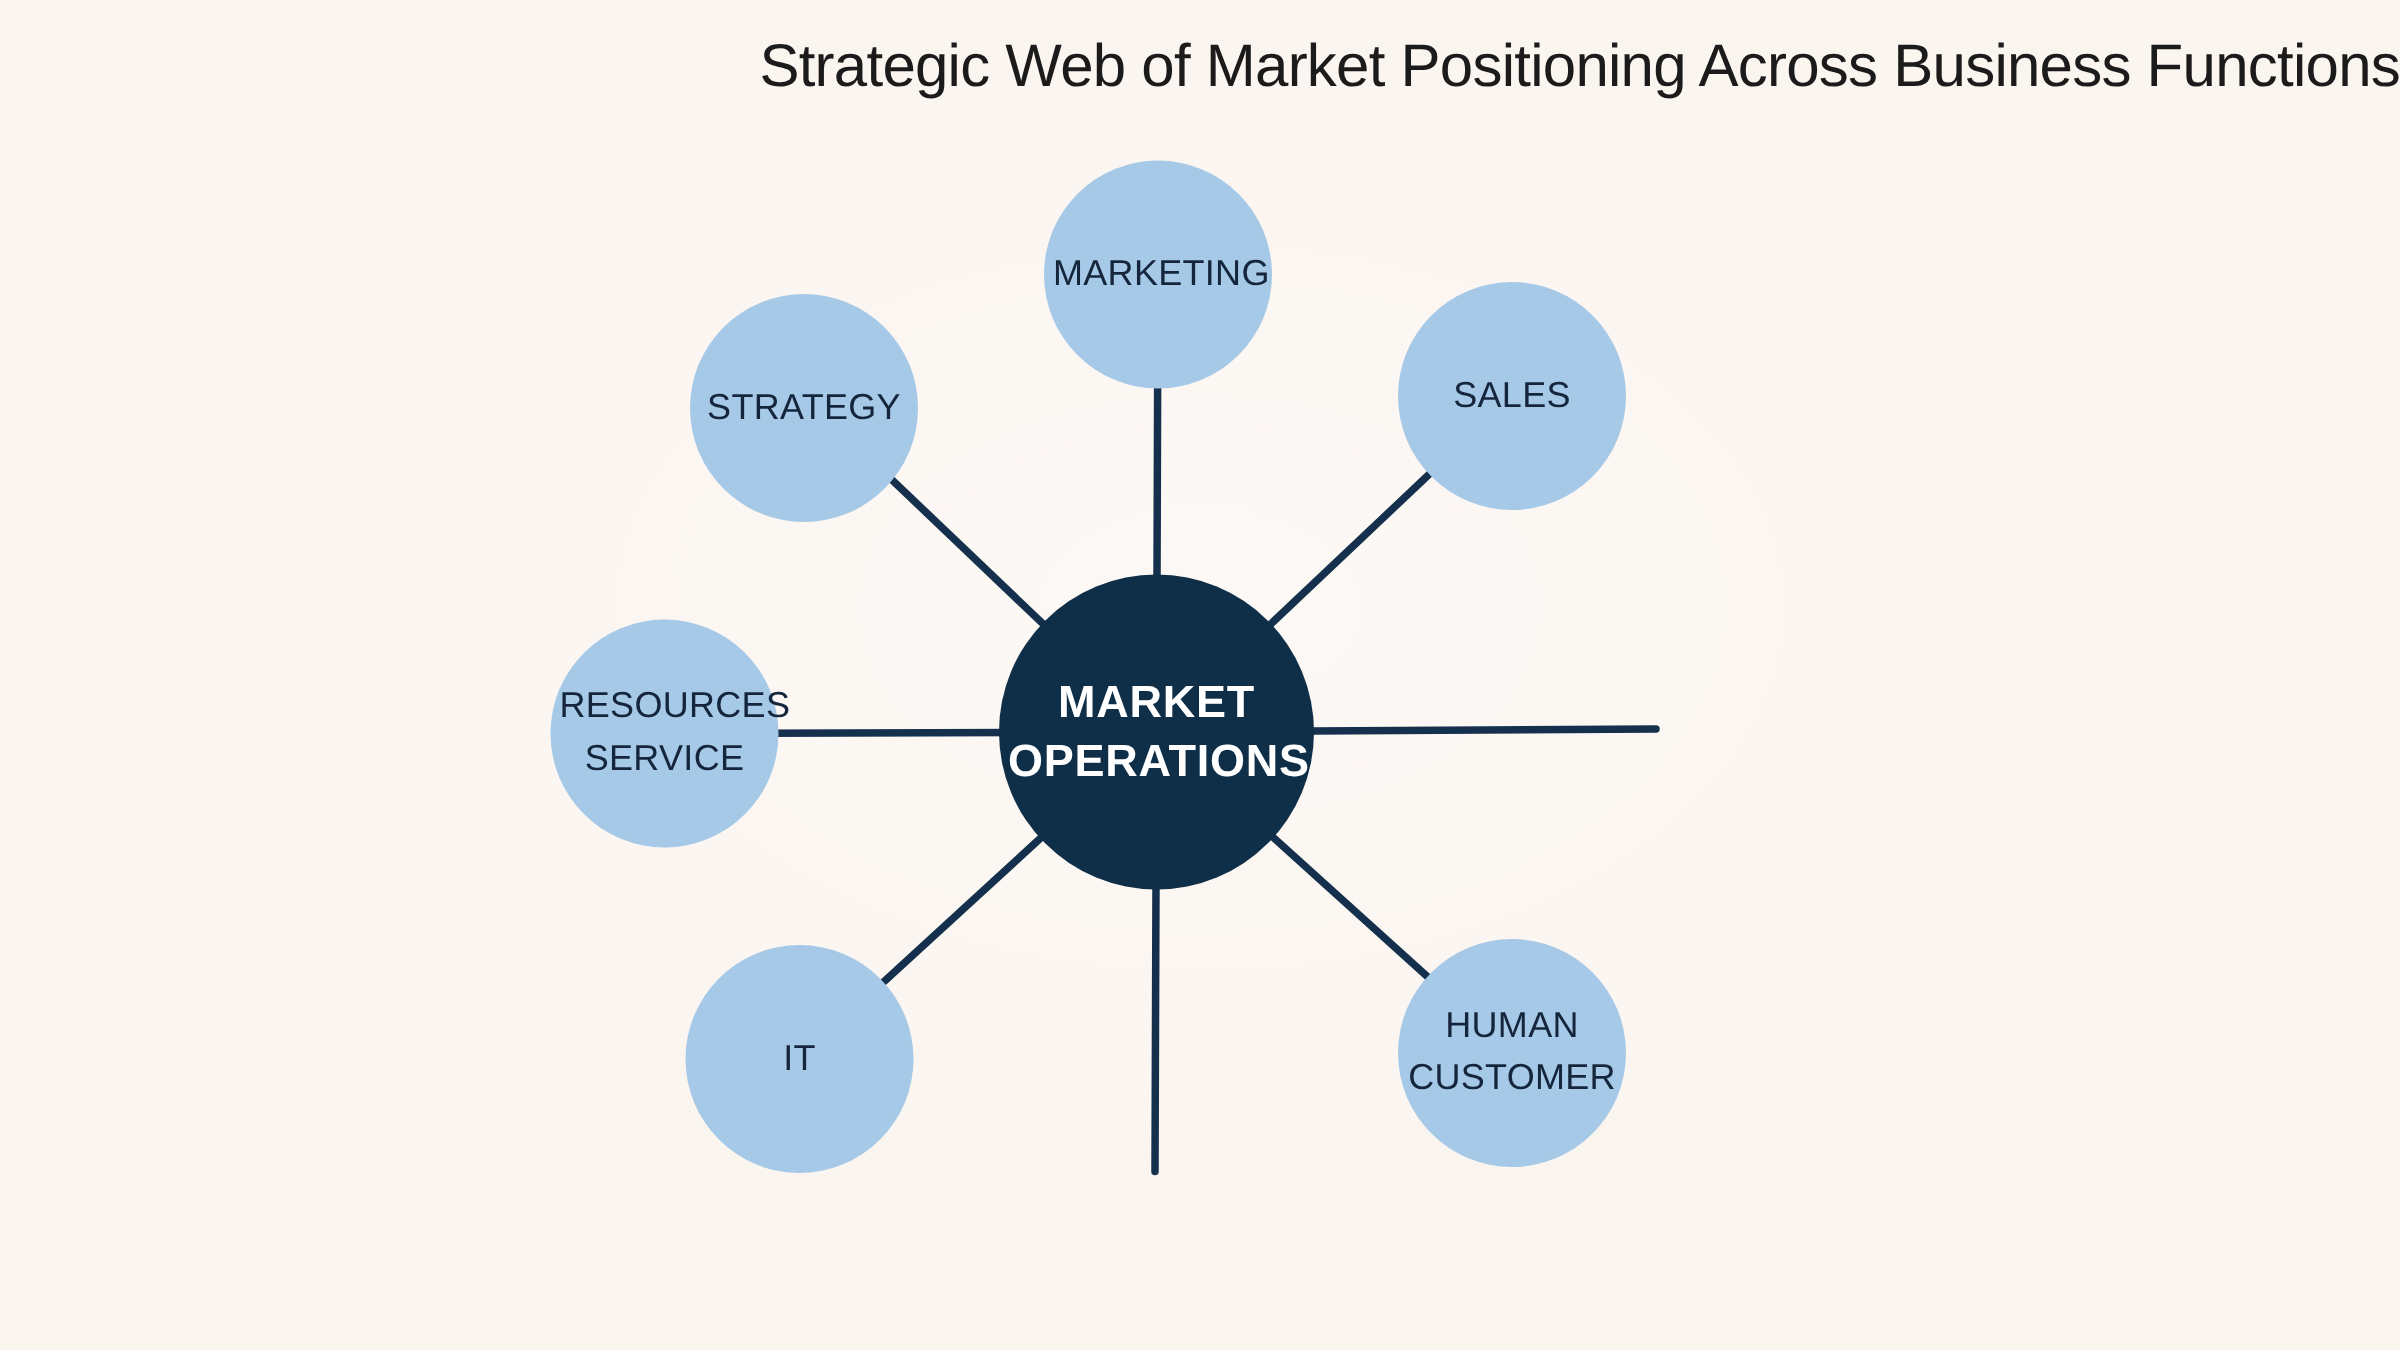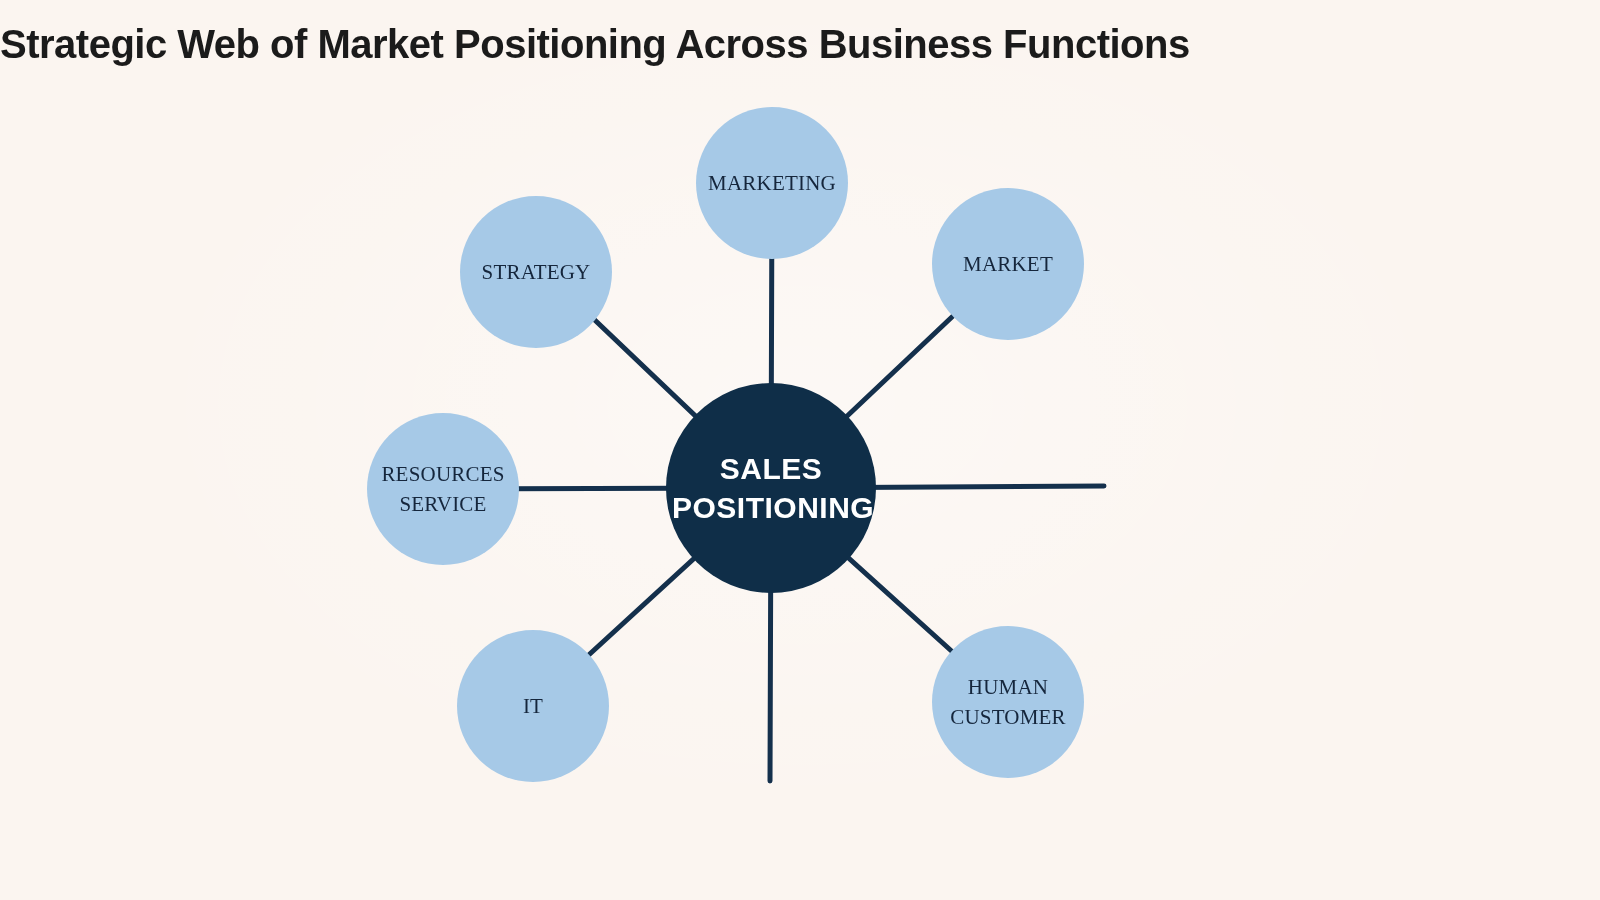--- a/index.html
+++ b/index.html
@@ -22,23 +22,23 @@
     background:
       radial-gradient(ellipse at 50% 45%, rgba(255,255,255,0.35) 0%, rgba(255,255,255,0) 60%),
       var(--background);
   }
 
   .diagram-title {
     position: absolute;
     top: 22px;
     left: 0;
     width: 100%;
-    text-align: left;
+    text-align: right;
     font-size: 40px;
-    font-weight: 700;
+    font-weight: 400;
     letter-spacing: -0.5px;
     color: var(--title-text);
   }
 
   .connectors {
     position: absolute;
     left: 0; top: 0;
     width: 1600px;
     height: 900px;
     z-index: 1;
@@ -58,26 +58,25 @@
     text-align: center;
     z-index: 2;
   }
   .satellite {
     width: 152px;
     height: 152px;
     background: var(--node-fill);
   }
   .satellite .node-label {
     width: 140px;
-    font-size: 21px;
+    font-size: 24px;
     font-weight: 500;
     line-height: 1.45;
     letter-spacing: 0.2px;
     color: var(--node-text);
-    font-family: Liberation Serif, serif;
   }
 
   .hub {
     width: 210px;
     height: 210px;
     left: 666px;
     top: 383px;
     background: var(--hub-fill);
   }
   .hub .hub-label {
@@ -118,34 +117,34 @@
 
   <div class="node satellite" id="node-marketing">
     <span class="node-label">MARKETING</span>
   </div>
 
   <div class="node satellite" id="node-strategy">
     <span class="node-label">STRATEGY</span>
   </div>
 
   <div class="node satellite" id="node-sales">
-    <span class="node-label">MARKET</span>
+    <span class="node-label">SALES</span>
   </div>
 
   <div class="node satellite" id="node-customer-service">
     <span class="node-label">RESOURCES SERVICE</span>
   </div>
 
 
   <div class="node satellite" id="node-it">
     <span class="node-label">IT</span>
   </div>
 
   <div class="node satellite" id="node-human-resources">
     <span class="node-label">HUMAN CUSTOMER</span>
   </div>
 
 
   <div class="node hub">
-    <span class="hub-label">SALES POSITIONING</span>
+    <span class="hub-label">MARKET OPERATIONS</span>
   </div>
 
 </div>
 
 </body></html>

